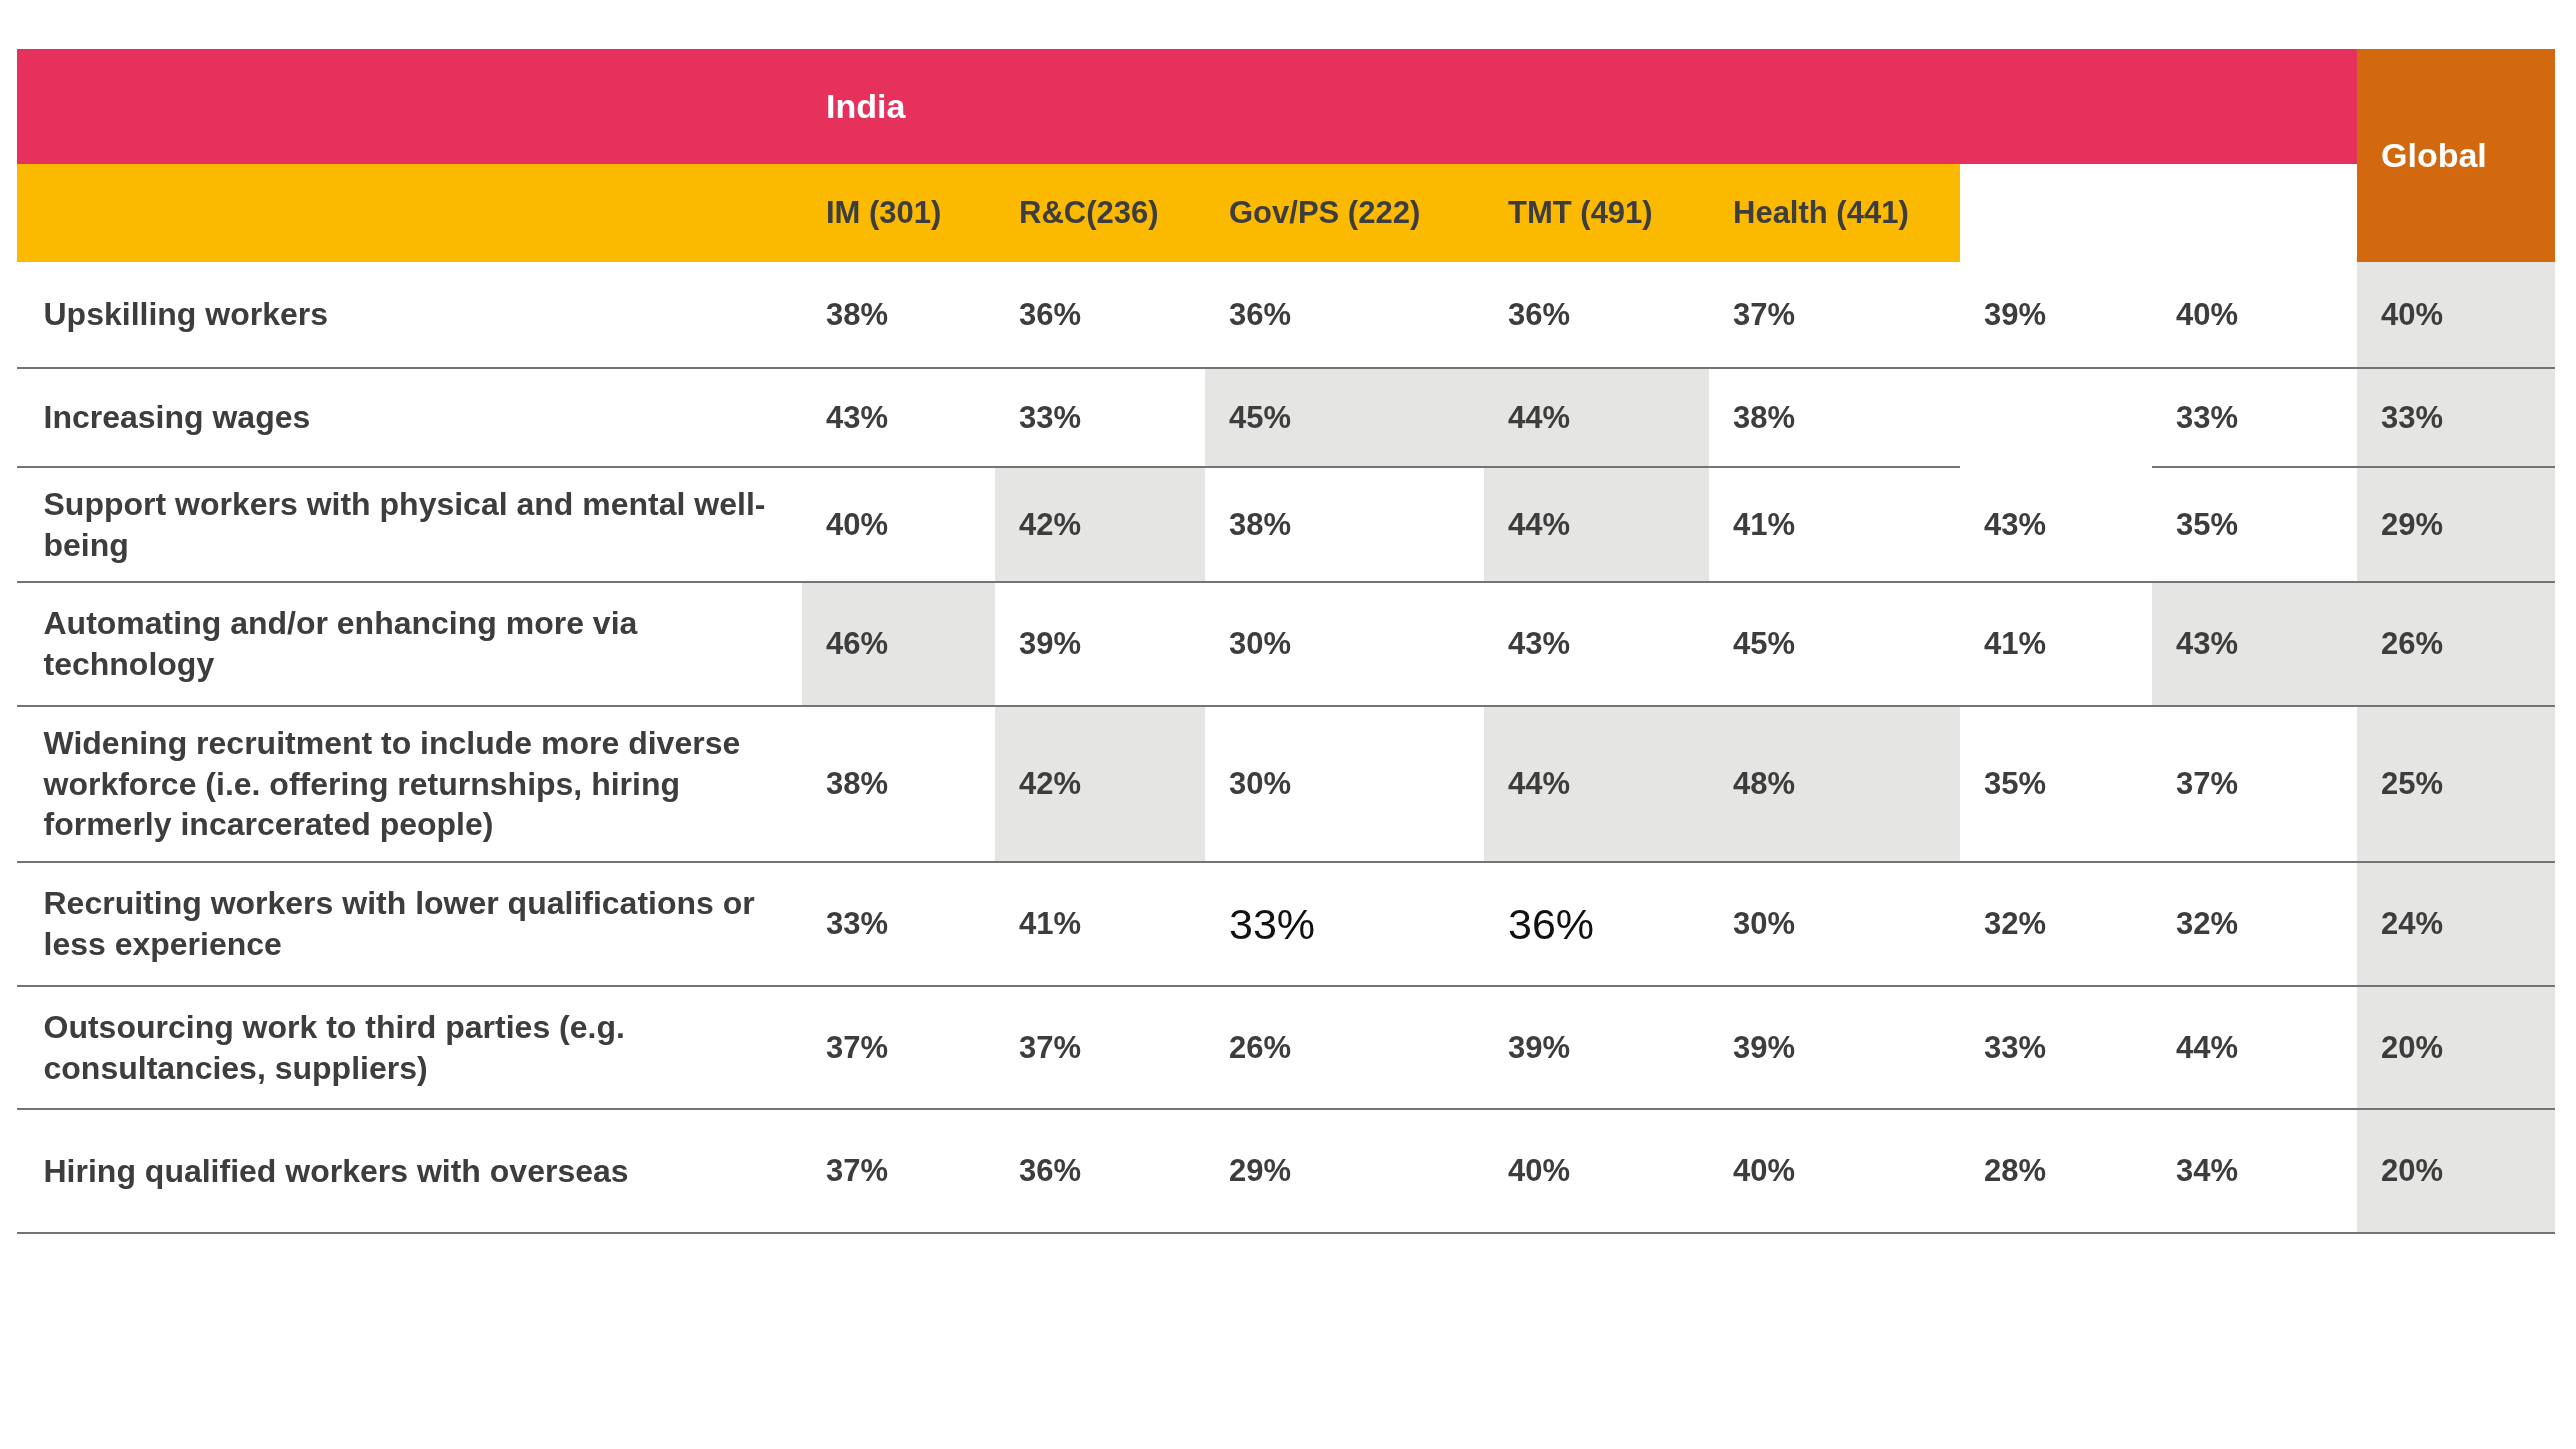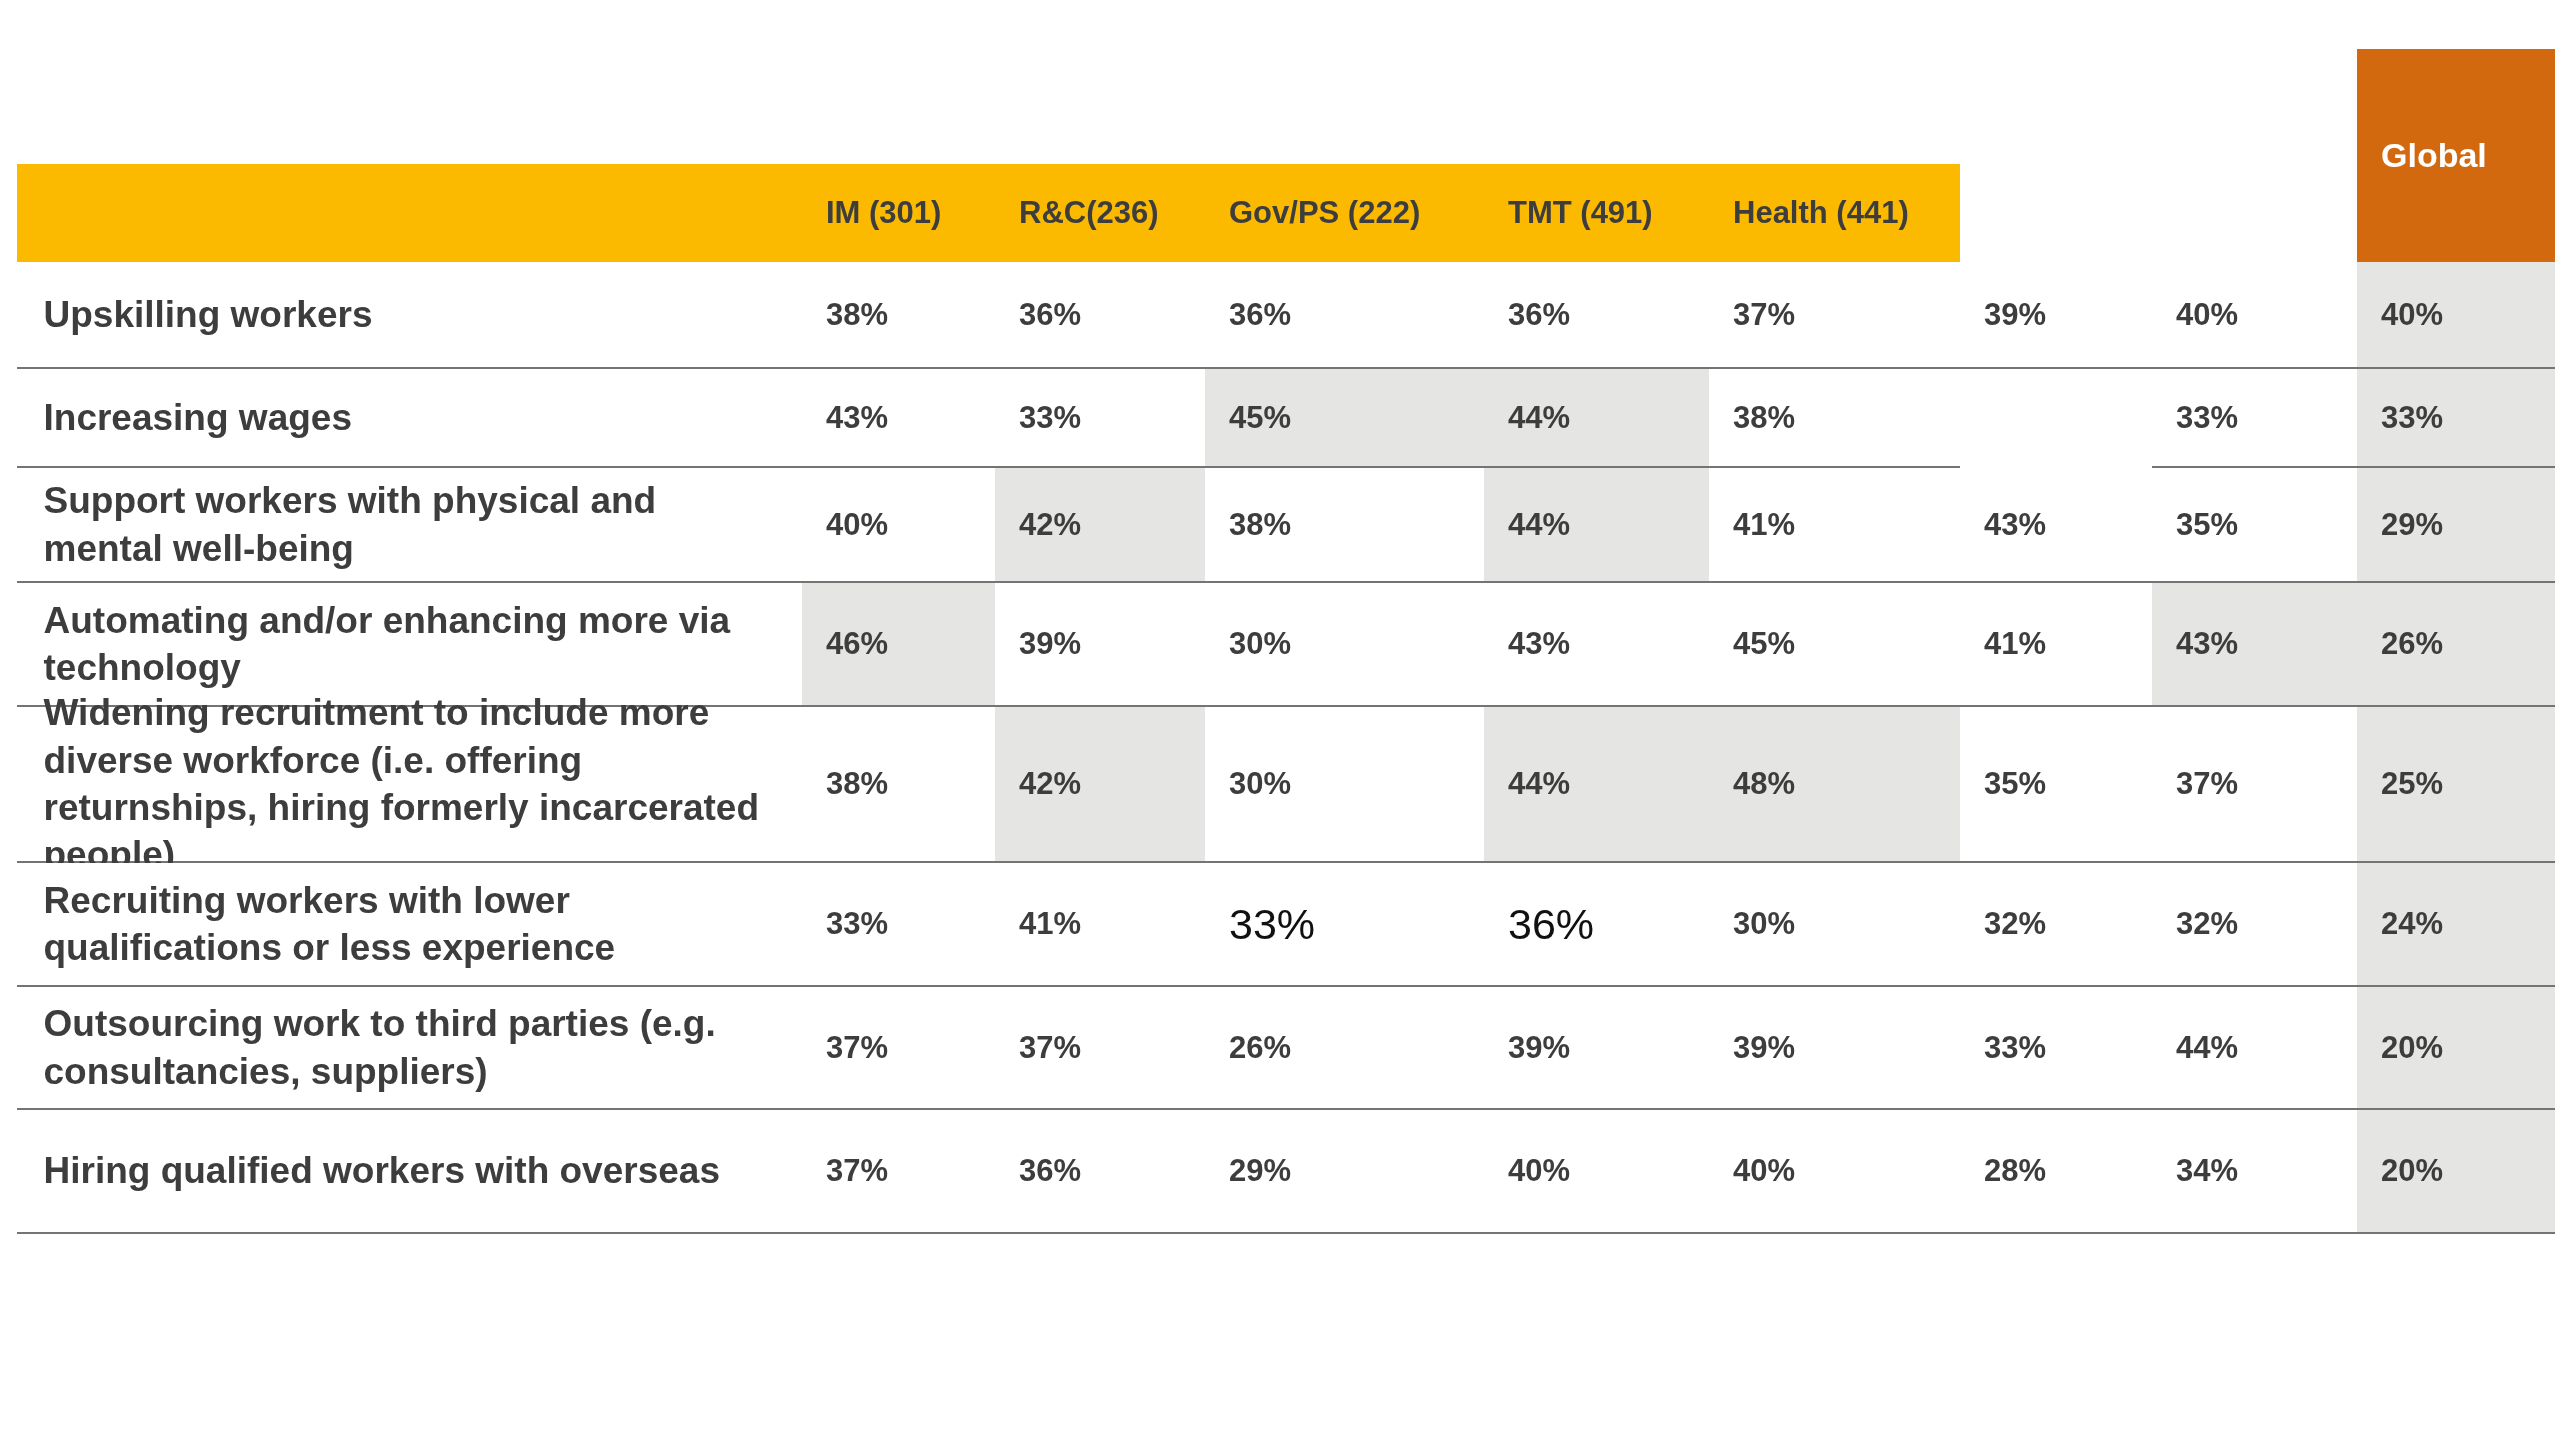--- a/index.html
+++ b/index.html
@@ -60,21 +60,21 @@
     font-weight: bold;
   }
   .cell {
     border-bottom: 2.1px solid var(--line-gray);
     background: #ffffff;
   }
   .label-cell {
     display: flex;
     align-items: center;
     padding: 8.4px 31px 8.4px 26.5px;
-    font-size: 37px;
+    font-size: 32px;
     font-weight: bold;
     color: var(--text-dark);
     line-height: 1.28;
   }
   .value-cell {
     display: flex;
     align-items: center;
     padding-left: 24px;
     font-size: 31px;
     font-weight: bold;
@@ -85,20 +85,23 @@
   .value-cell.large {
     font-size: 43px;
     font-weight: 400;
     color: var(--text-emphasis);
   }
 </style>
 </head>
 <body>
 
 <div class="table-grid">
+  <div class="region-band">
+    <span class="region-label">India</span>
+  </div>
   <div class="global-header">Global</div>
   <div class="header-spacer"></div>
   <div class="header-cell" style="grid-column:2">IM (301)</div>
   <div class="header-cell" style="grid-column:3">R&amp;C(236)</div>
   <div class="header-cell" style="grid-column:4">Gov/PS (222)</div>
   <div class="header-cell" style="grid-column:5">TMT (491)</div>
   <div class="header-cell" style="grid-column:6">Health (441)</div>
 <div class="cell label-cell" style="grid-area: 3 / 1;">Upskilling workers</div>
     <div class="cell value-cell" style="grid-area: 3 / 2;">38%</div>
     <div class="cell value-cell" style="grid-area: 3 / 3;">36%</div>

